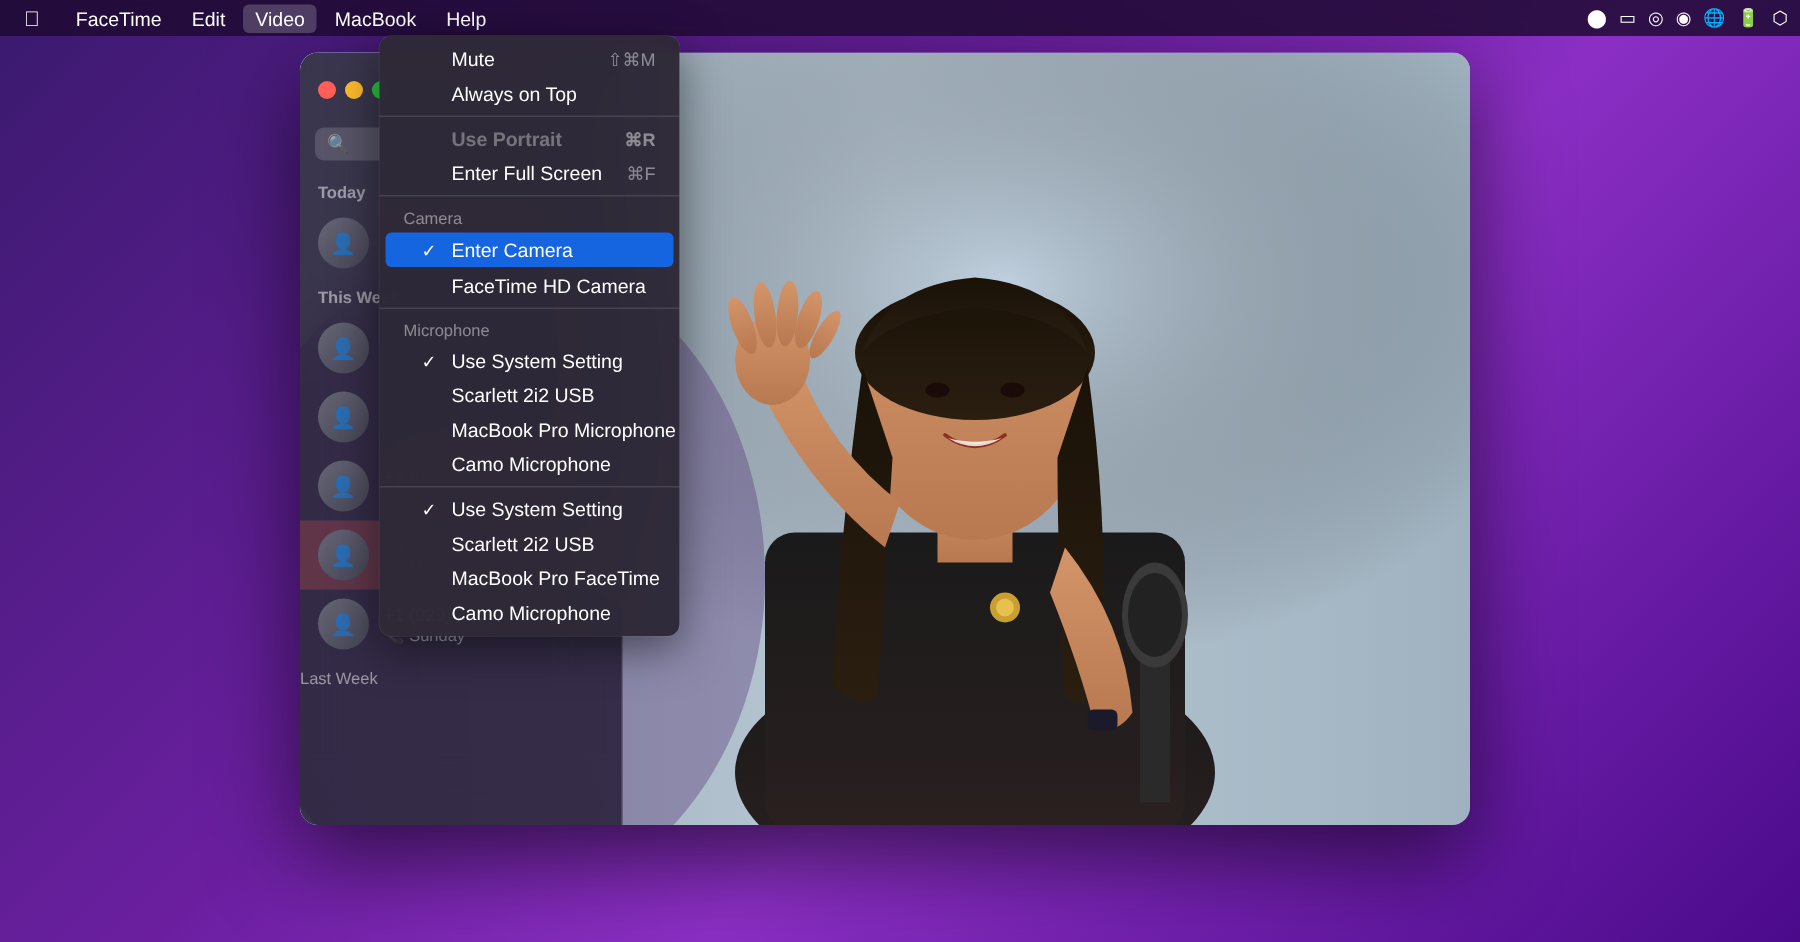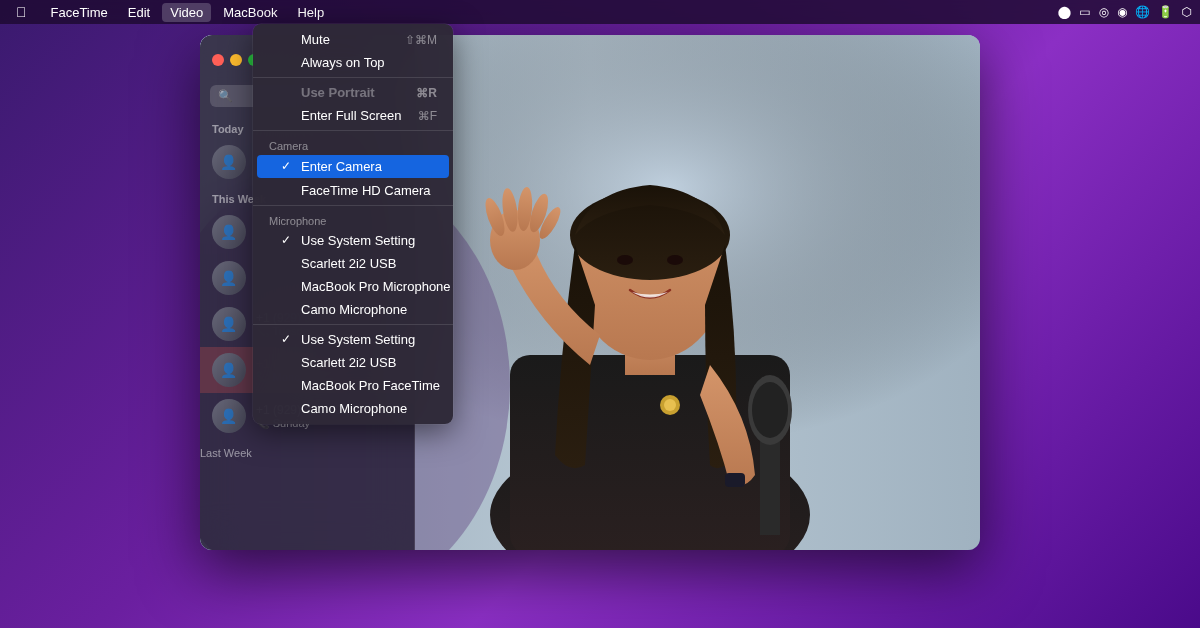--- a/index.html
+++ b/index.html
@@ -201,21 +201,21 @@
       color: rgba(255,255,255,0.45);
       padding: 6px 16px 2px;
       font-weight: 500;
     }
     .shortcut {
       color: rgba(255,255,255,0.45);
       font-size: 12px;
     }
     .drop-item-inner {
       display: flex;
-      align-items: flex-start;
+      align-items: flex-end;
       gap: 6px;
       flex: 1;
     }
     .check-space {
       width: 14px;
       flex-shrink: 0;
     }
 
     
     .scene-svg {

